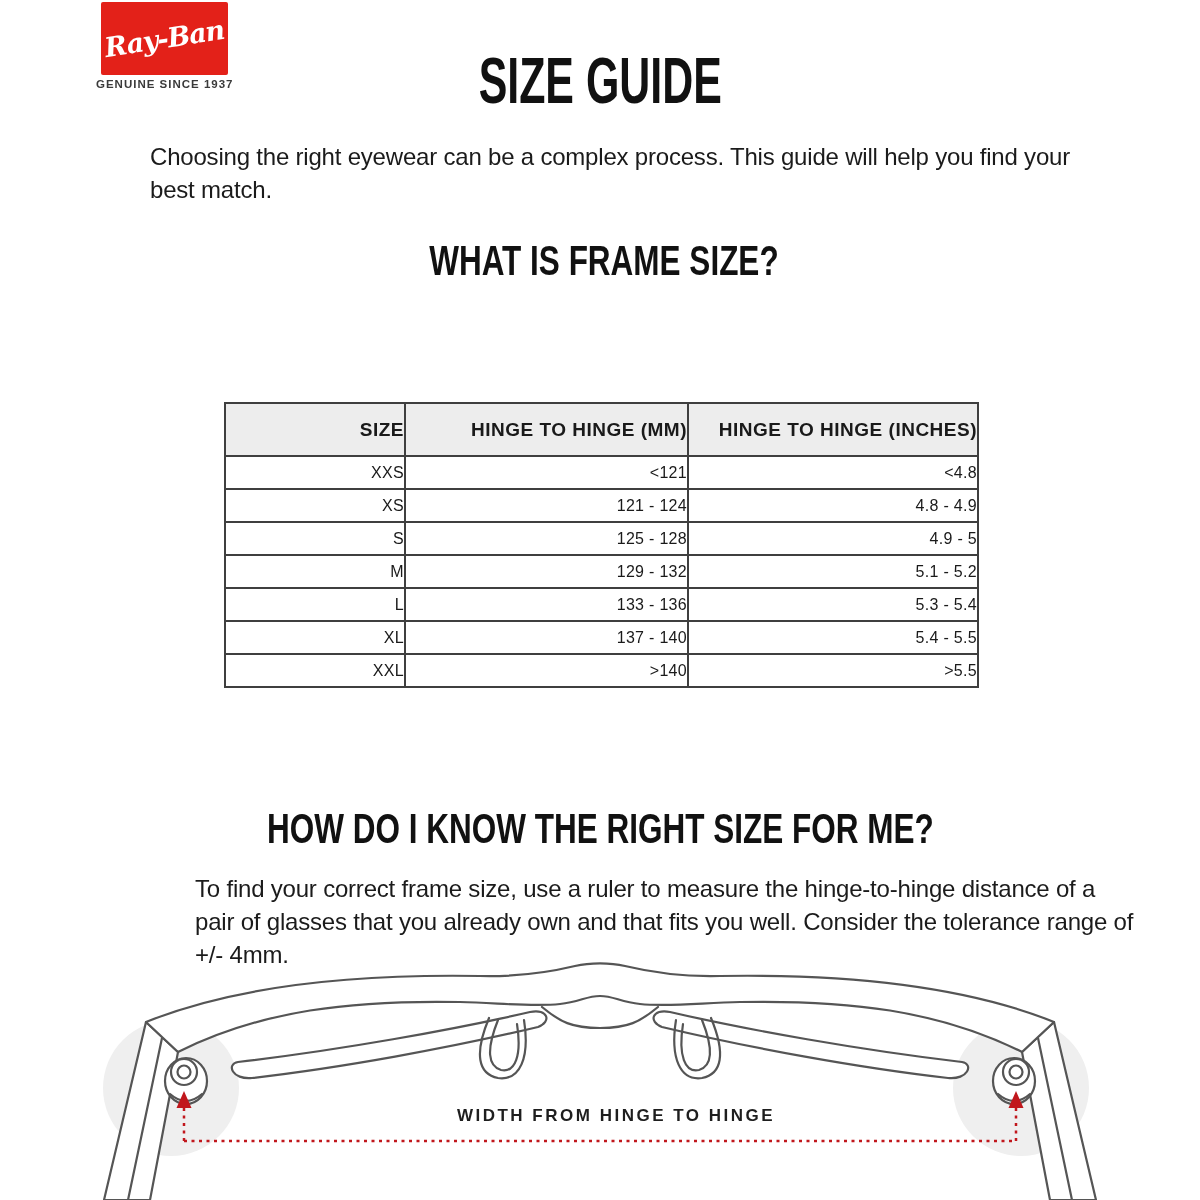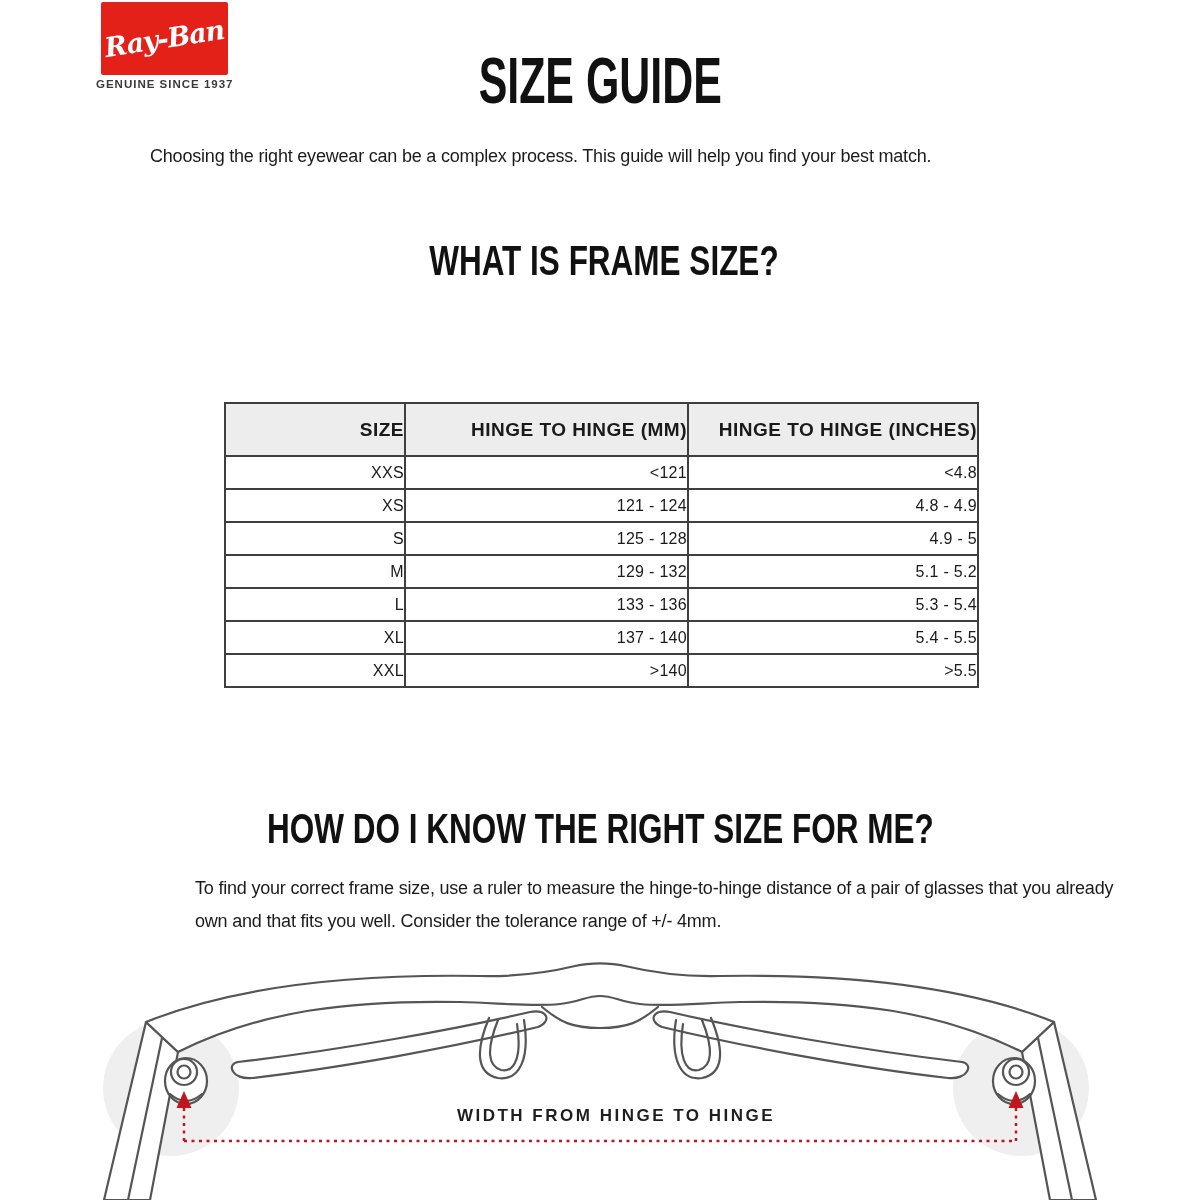--- a/index.html
+++ b/index.html
@@ -54,21 +54,21 @@
   }
   .h2 {
     font-size: 42px; font-weight: 700; color: #111111;
     line-height: 1; white-space: nowrap;
     transform: scaleX(0.75); transform-origin: center;
   }
 
   
   .para {
     position: absolute; left: 150px; width: 940px;
-    font-size: 18px; line-height: 33px;
+    font-size: 24px; line-height: 33px;
     letter-spacing: -0.2px; color: #1b1b1b;
   }
   .note {
     position: absolute; left: 148px; top: 183px; width: 940px;
     font-size: 20px; font-weight: 700; font-style: italic;
     color: #c00000;
   }
 
   
   .size-table {

